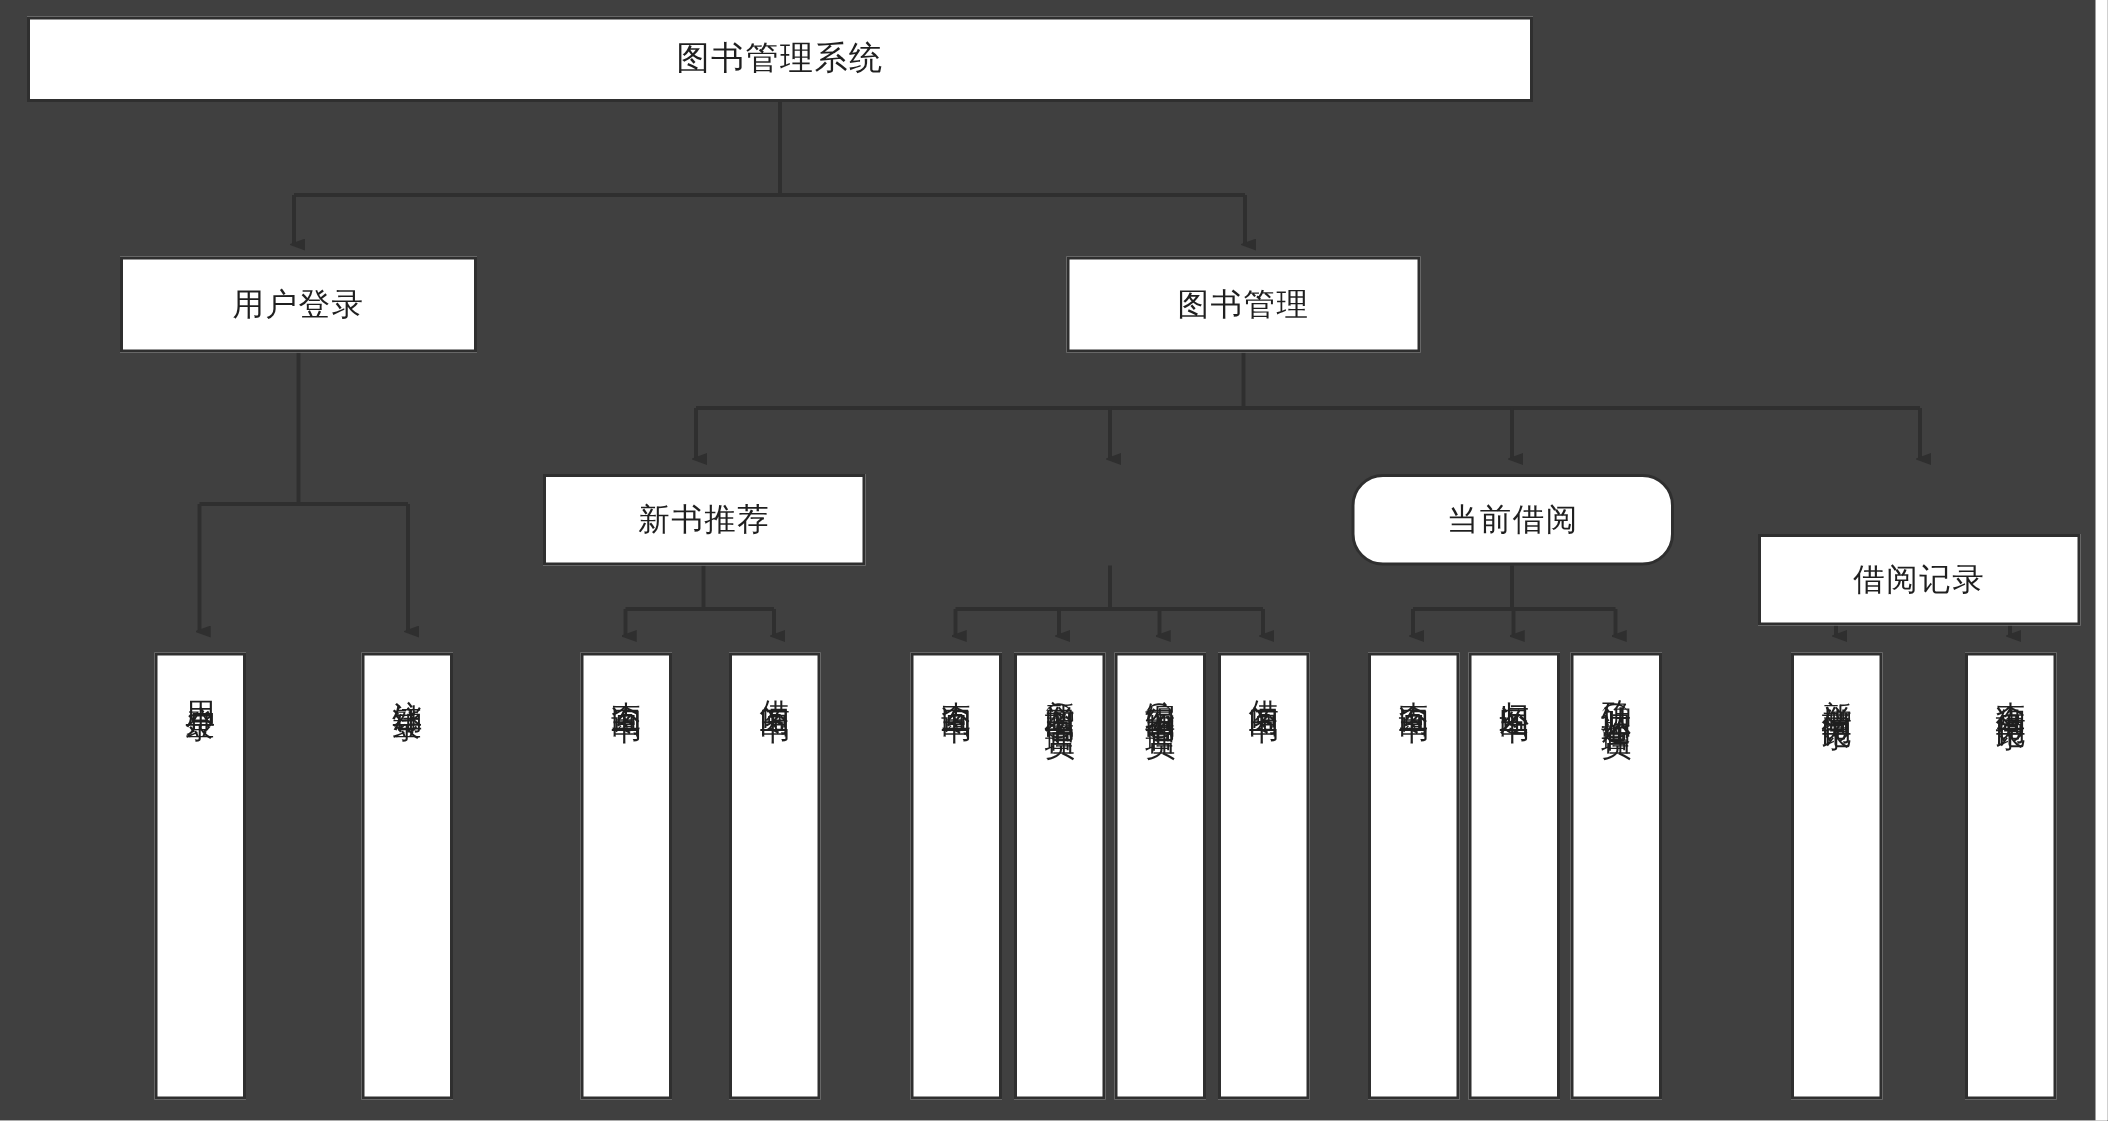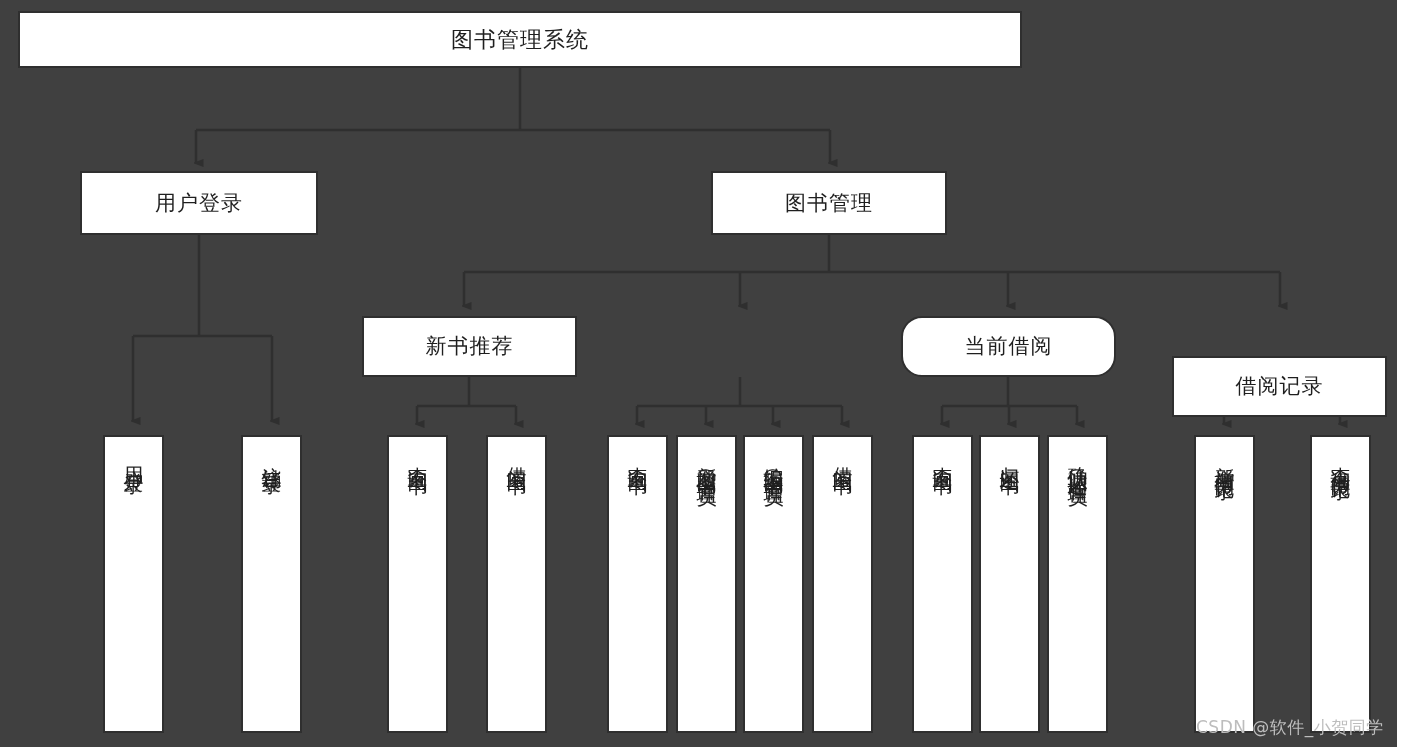--- a/index.html
+++ b/index.html
@@ -182,15 +182,14 @@
     <span class="label">确认归还（管理员）</span>
   </div>
 
   <div class="node leaf" style="left:1194px; top:435px; width:61px; height:298px;">
     <span class="label">新增借阅记录</span>
   </div>
   <div class="node leaf" style="left:1310px; top:435px; width:61px; height:298px;">
     <span class="label">查询借阅记录</span>
   </div>
 
-  <div class="watermark" style="left:1196px; top:716px;">CSDN @软件_小贺同学</div>
 
 </div>
 
 </body></html>

